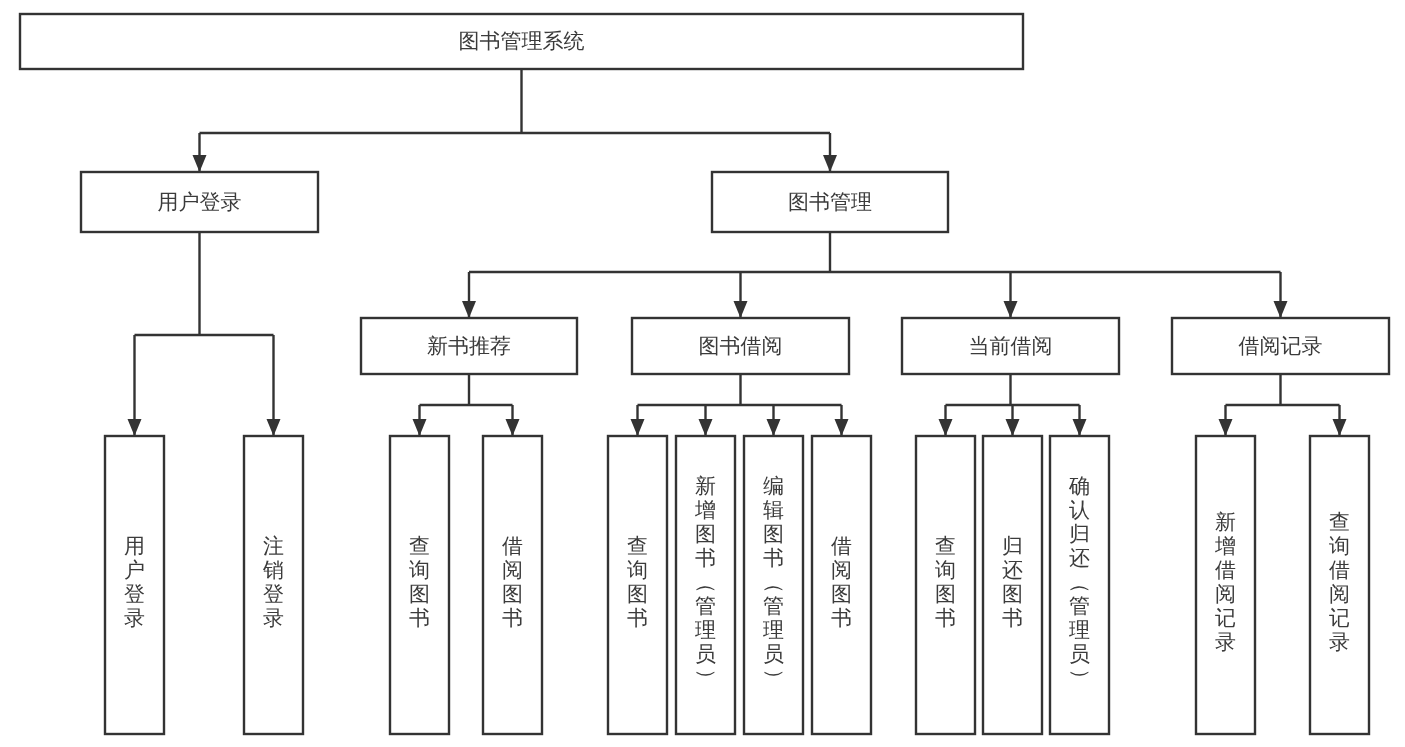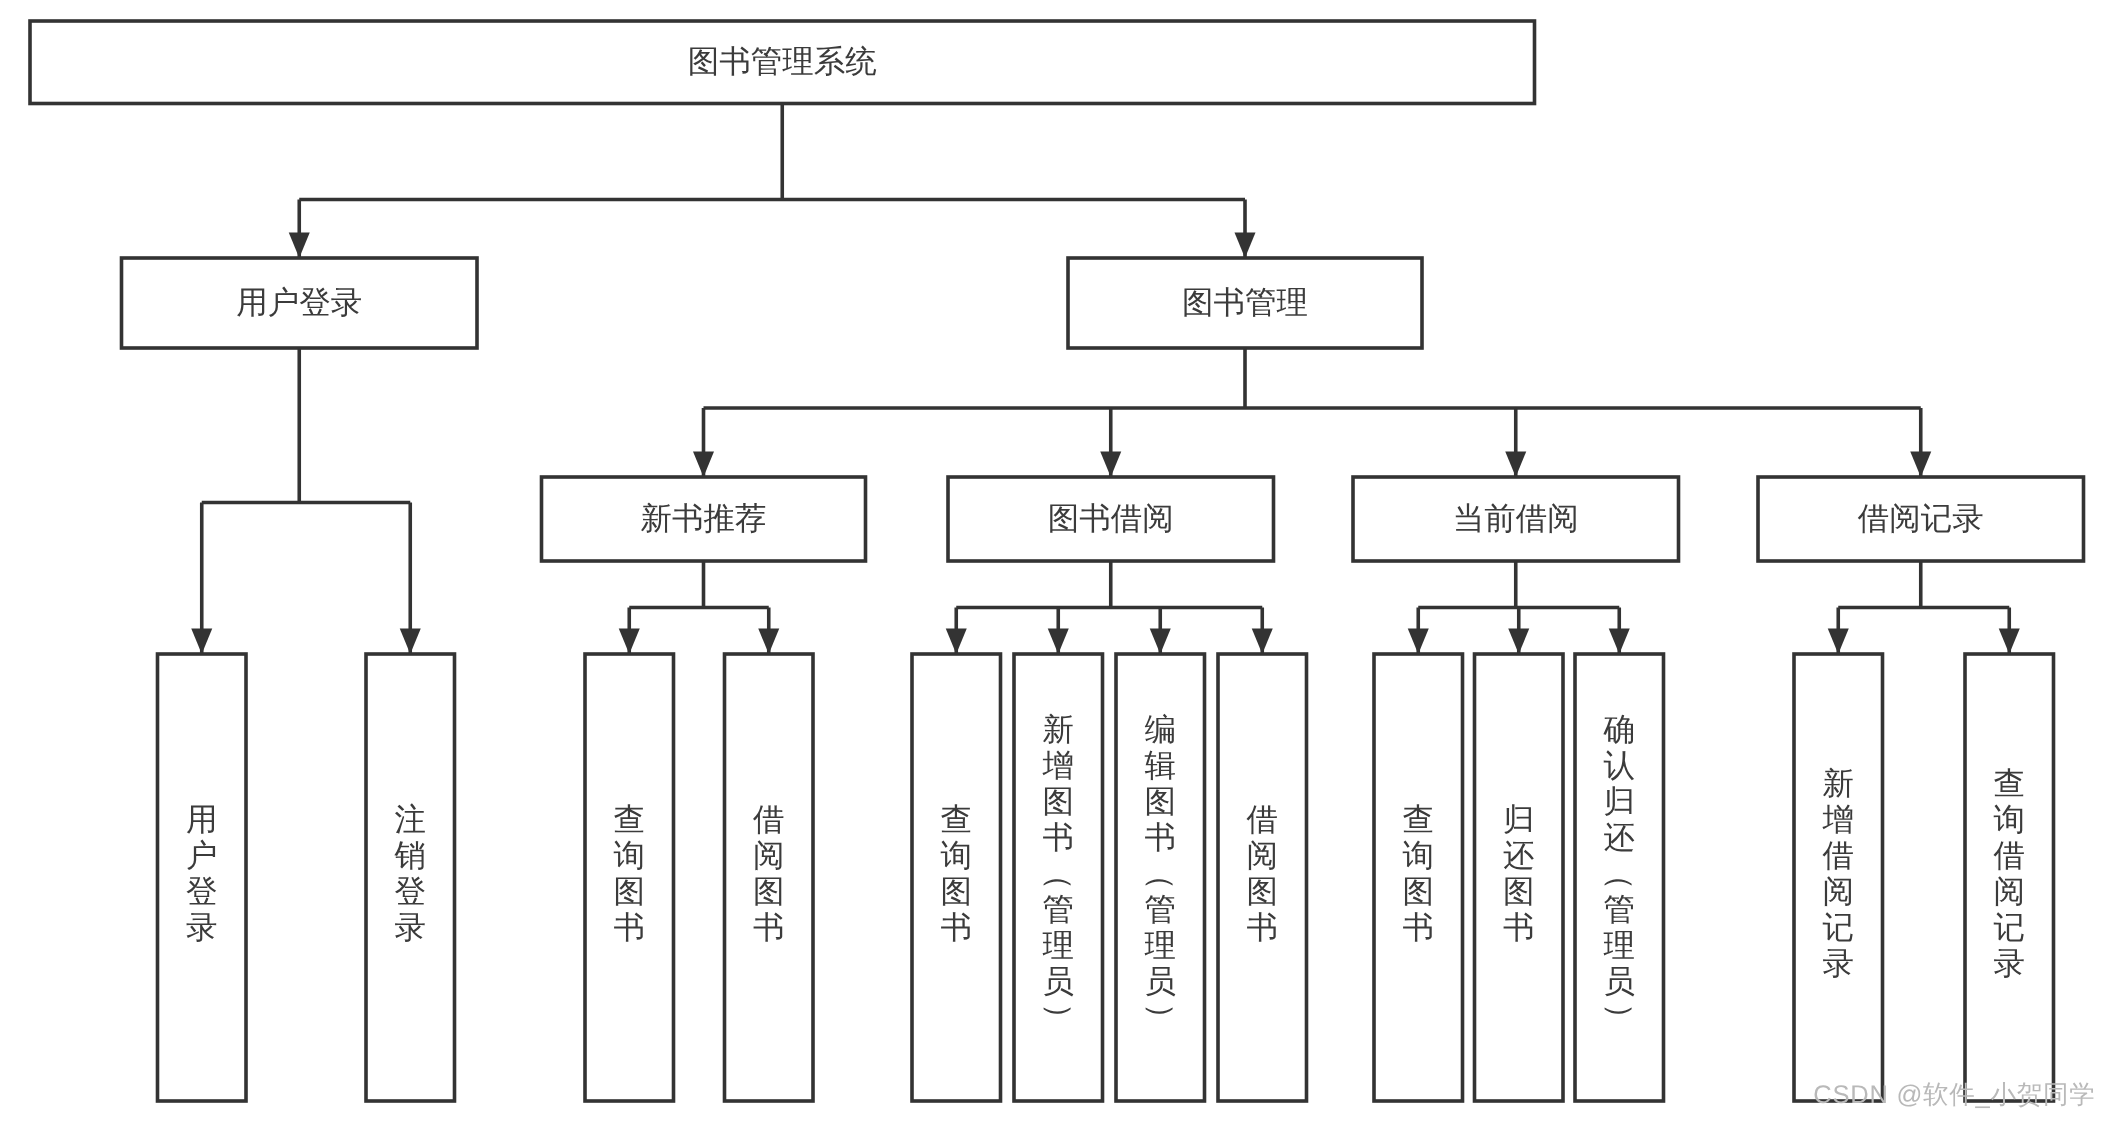--- a/index.html
+++ b/index.html
@@ -289,15 +289,14 @@
             <text x="1339.5" y="553" class="node-label-vertical">询</text>
             <text x="1339.5" y="577" class="node-label-vertical">借</text>
             <text x="1339.5" y="601" class="node-label-vertical">阅</text>
             <text x="1339.5" y="625" class="node-label-vertical">记</text>
             <text x="1339.5" y="649" class="node-label-vertical">录</text>
           </g>
         </g>
       </g>
   </svg>
 
-  <div class="watermark">CSDN @软件_小贺同学</div>
 
 </div>
 
 </body></html>

